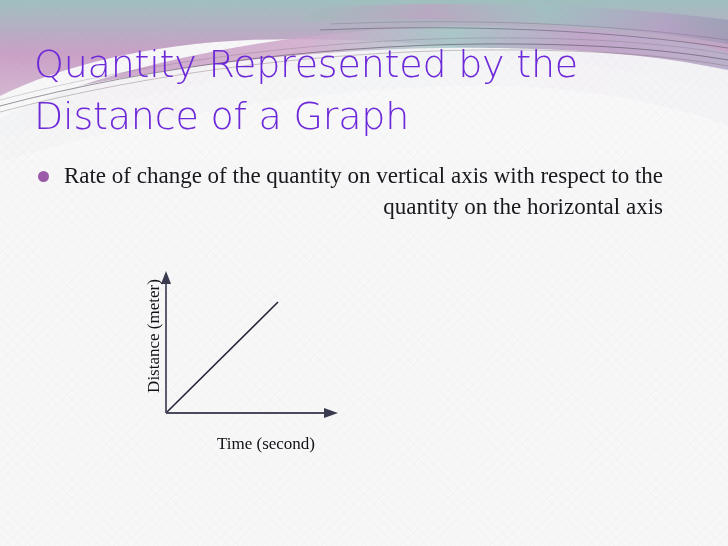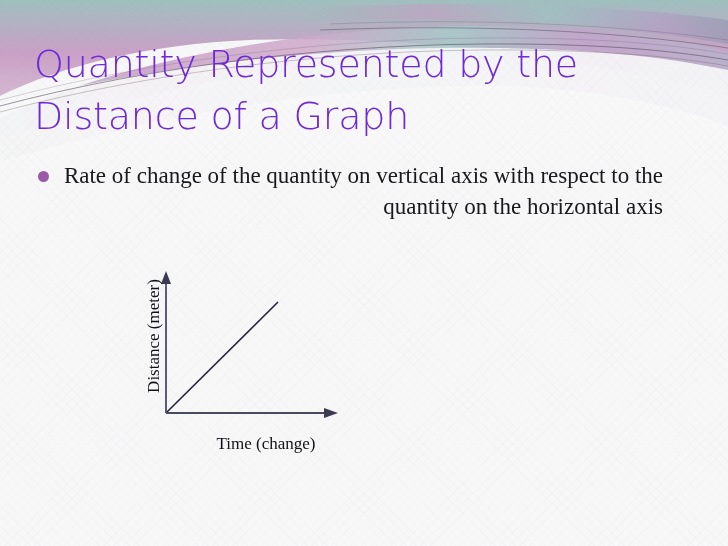--- a/index.html
+++ b/index.html
@@ -198,17 +198,17 @@
       <line x1="56" y1="155" x2="56" y2="22" stroke="#5c5c70" stroke-width="2"></line>
       <polygon points="56,13 51,26 61,26" fill="#3b3b4f"></polygon>
 
       <line x1="56" y1="155" x2="218" y2="155" stroke="#4a4a5e" stroke-width="2"></line>
       <polygon points="228,155 214,150 214,160" fill="#3b3b4f"></polygon>
 
       <line x1="57" y1="154" x2="168" y2="44" stroke="#25253a" stroke-width="1.6"></line>
     </svg>
 
     <div class="axis-label" id="y-axis-label">Distance (meter)</div>
-    <div class="axis-label" id="x-axis-label">Time (change)</div>
+    <div class="axis-label" id="x-axis-label">Time (second)</div>
   </div>
 
   <div id="texture"></div>
 </div>
 
 </body></html>

